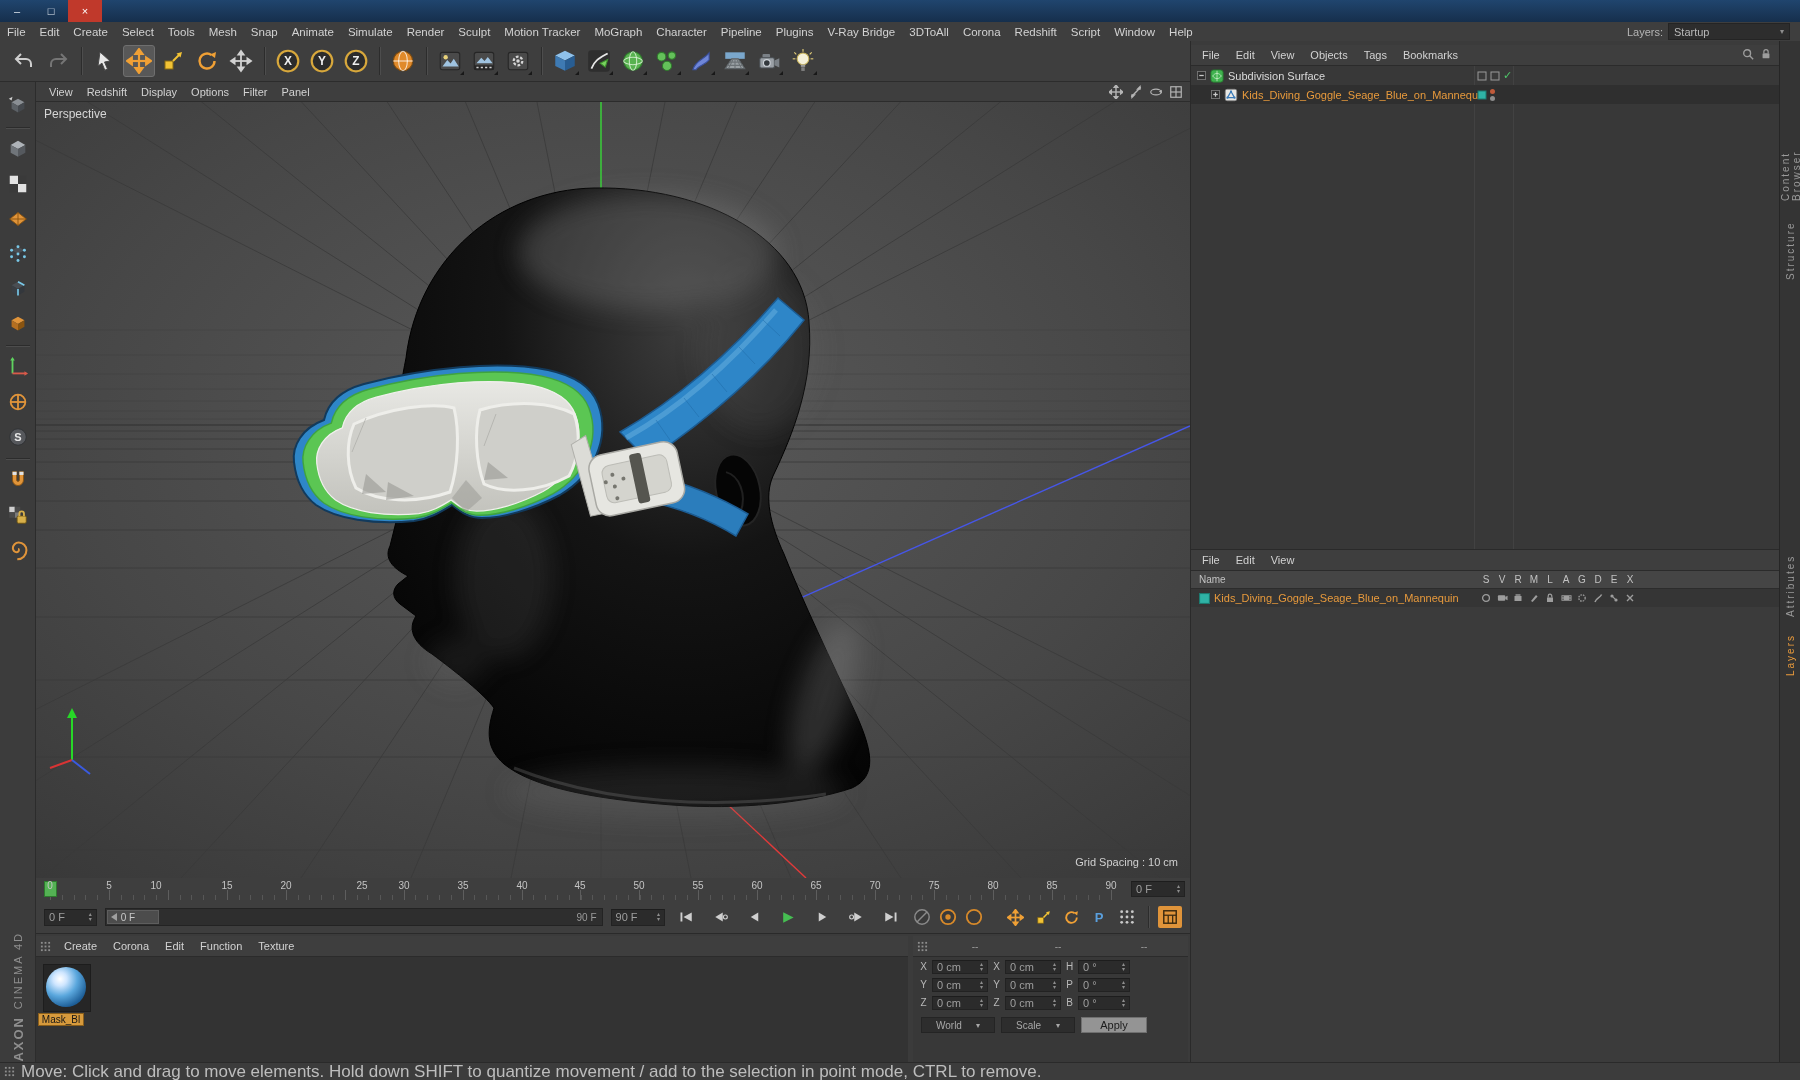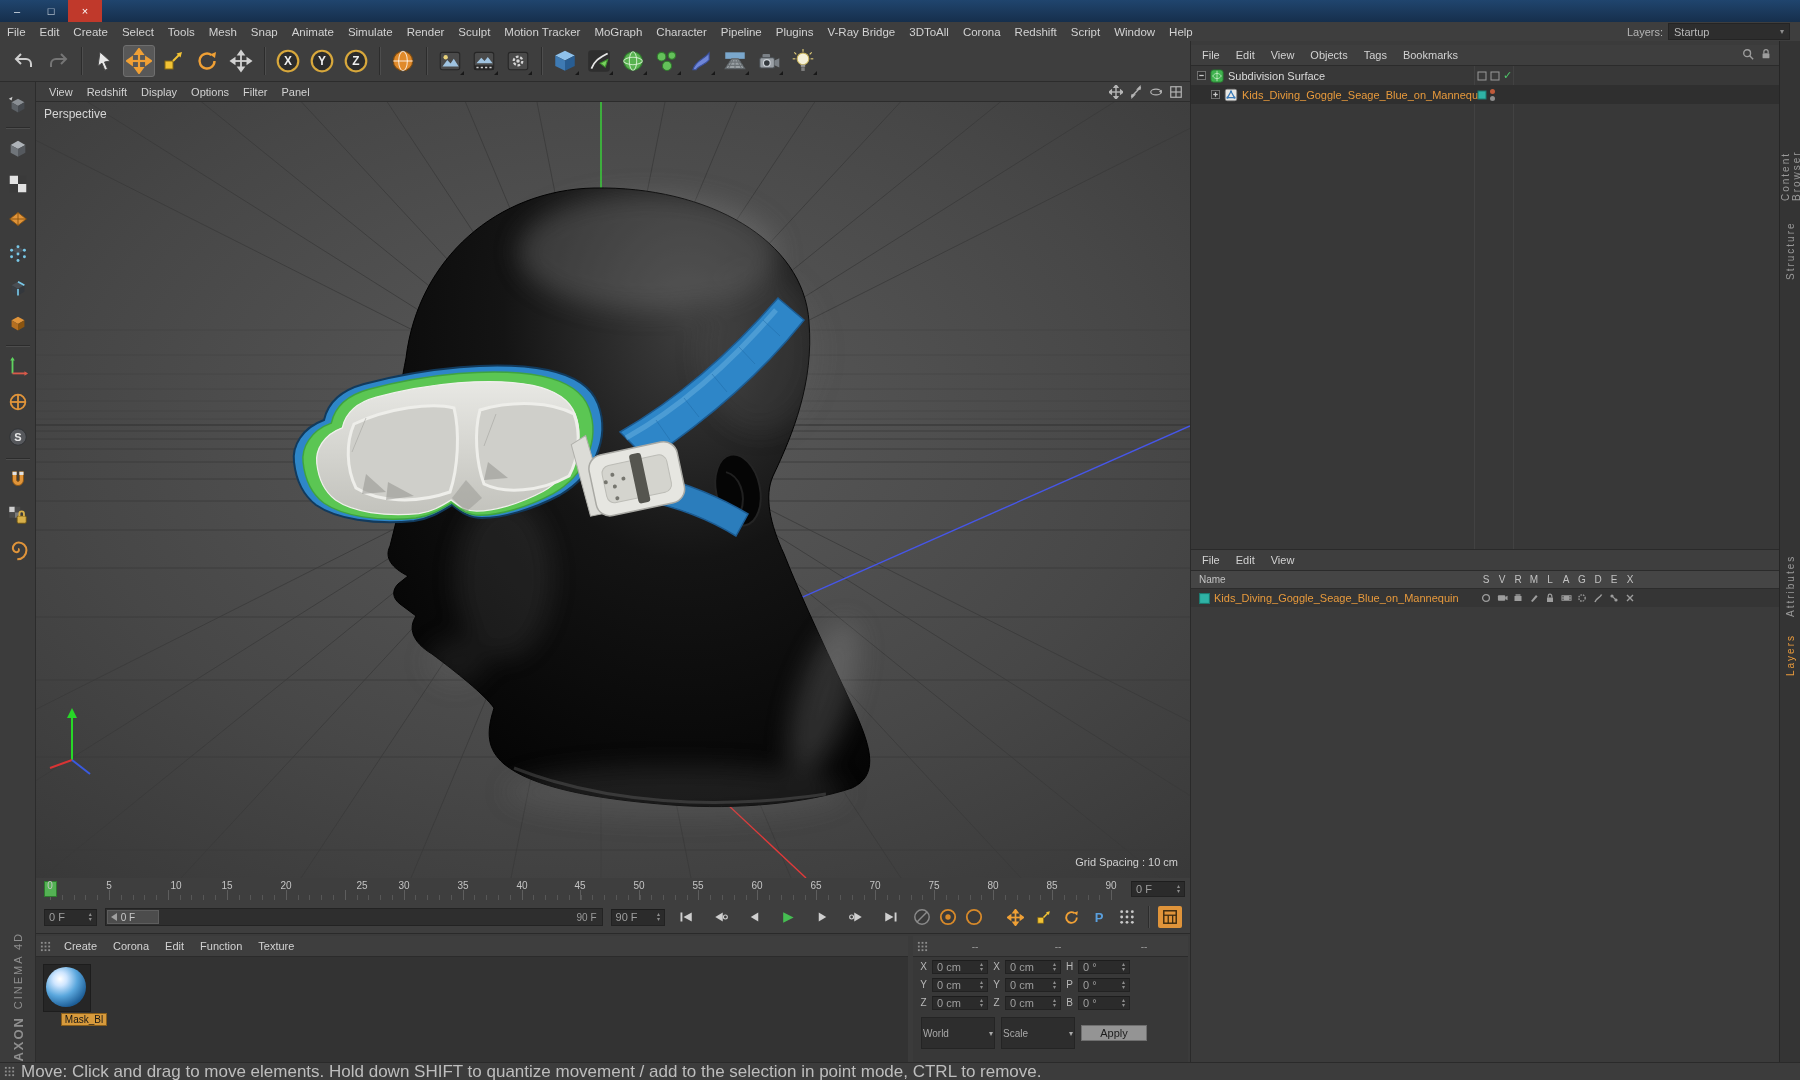--- a/index.html
+++ b/index.html
@@ -64,28 +64,28 @@
   .tpb{width:26px;height:22px;display:flex;align-items:center;justify-content:center;border-radius:2px;flex:0 0 auto}
   .circb{width:22px;height:22px;display:flex;align-items:center;justify-content:center;flex:0 0 auto}
   .togg{width:24px;height:22px;display:flex;align-items:center;justify-content:center;flex:0 0 auto}
   
   #matpanel{left:36px;top:936px;width:872px;height:126px;background:#333;position:absolute}
   .panelmenu{height:20px;background:#3e3e3e;border-bottom:1px solid #2b2b2b;display:flex;align-items:center;padding-left:4px;gap:2px}
   #matbody{position:relative;height:106px}
   #matthumb{position:absolute;left:7px;top:7px;width:46px;height:46px;background:#262626;border:1px solid #1d1d1d}
   #matsphere{position:absolute;left:2px;top:2px;width:40px;height:40px;border-radius:50%;
     background:radial-gradient(circle at 35% 30%,#ffffff 0%,#cfe6ff 18%,#5aa7dd 45%,#1e5f98 75%,#0d3a63 100%)}
-  #matlabel{position:absolute;left:25px;top:56px;width:46px;text-align:center;font-size:10px;
+  #matlabel{position:absolute;left:2px;top:56px;width:46px;text-align:center;font-size:10px;
     background:#d79a3c;color:#161616;border:1px solid #8a5f1c;box-sizing:border-box;overflow:hidden;white-space:nowrap}
   #coordpanel{left:913px;top:936px;width:275px;height:126px;background:#383838;position:absolute}
   .crow{display:flex;align-items:center;height:17px;margin:1px 0 1px 6px;gap:4px;font-size:10px;color:#a8a8a8}
   .clbl{width:9px;text-align:center;color:#b9b9b9}
   .cfld{width:56px;height:14px}
-  .ddbtn{height:32px;background:#2d2d2d;border:1px solid #242424;color:#a8a8a8;font-size:10px;
-    display:flex;align-items:center;justify-content:space-between;padding:0 1px;box-sizing:border-box}
+  .ddbtn{height:16px;background:#2d2d2d;border:1px solid #242424;color:#a8a8a8;font-size:10px;
+    display:flex;align-items:center;justify-content:space-between;padding:0 14px;box-sizing:border-box}
   #applybtn{height:16px;width:66px;background:#949494;color:#1c1c1c;font-size:11px;
     display:flex;align-items:center;justify-content:center;border:1px solid #6f6f6f;box-sizing:border-box}
   
   #rightcol{left:1190px;top:41px;width:589px;height:1021px;background:#3b3b3b;border-left:1px solid #2a2a2a;position:absolute}
   #ompanel .panelmenu{padding-left:4px}
   #omtree{position:relative;height:483px;background:#383838;border-bottom:1px solid #2a2a2a;overflow:hidden}
   .omrow{height:19px;display:flex;align-items:center;font-size:11px;gap:4px;position:relative}
   .omrow.sel{background:#2f2f2f}
   .omrow .lbl{white-space:nowrap}
   .chipcol{position:absolute;left:286px;display:flex;align-items:center;gap:3px}
@@ -667,21 +667,21 @@
     <text x="8" y="16" font-size="12" fill="#d6d6d6">Perspective</text>
     <text x="1142" y="764" font-size="11" fill="#d0d0d0" text-anchor="end">Grid Spacing : 10 cm</text>
   </svg>
 
   <div id="ruler">
     <div class="ticks-minor"></div>
     <div class="ticks-major"></div>
     <div id="playhead"></div>
     <span class="ticklabel" style="left:14px">0</span>
     <span class="ticklabel" style="left:73px">5</span>
-    <span class="ticklabel" style="left:140px">10</span>
+    <span class="ticklabel" style="left:120px">10</span>
     <span class="ticklabel" style="left:191px">15</span>
     <span class="ticklabel" style="left:250px">20</span>
     <span class="ticklabel" style="left:326px">25</span>
     <span class="ticklabel" style="left:368px">30</span>
     <span class="ticklabel" style="left:427px">35</span>
     <span class="ticklabel" style="left:486px">40</span>
     <span class="ticklabel" style="left:544px">45</span>
     <span class="ticklabel" style="left:603px">50</span>
     <span class="ticklabel" style="left:662px">55</span>
     <span class="ticklabel" style="left:721px">60</span>

